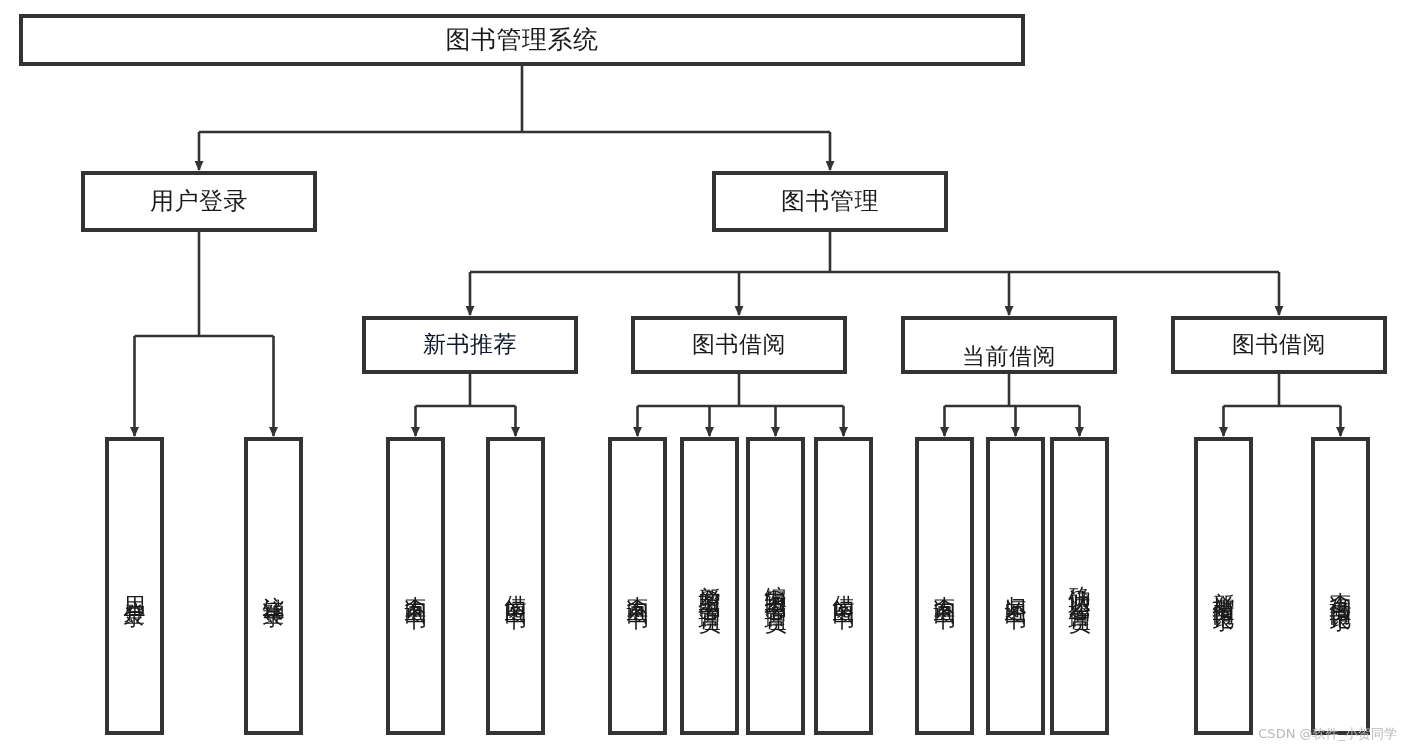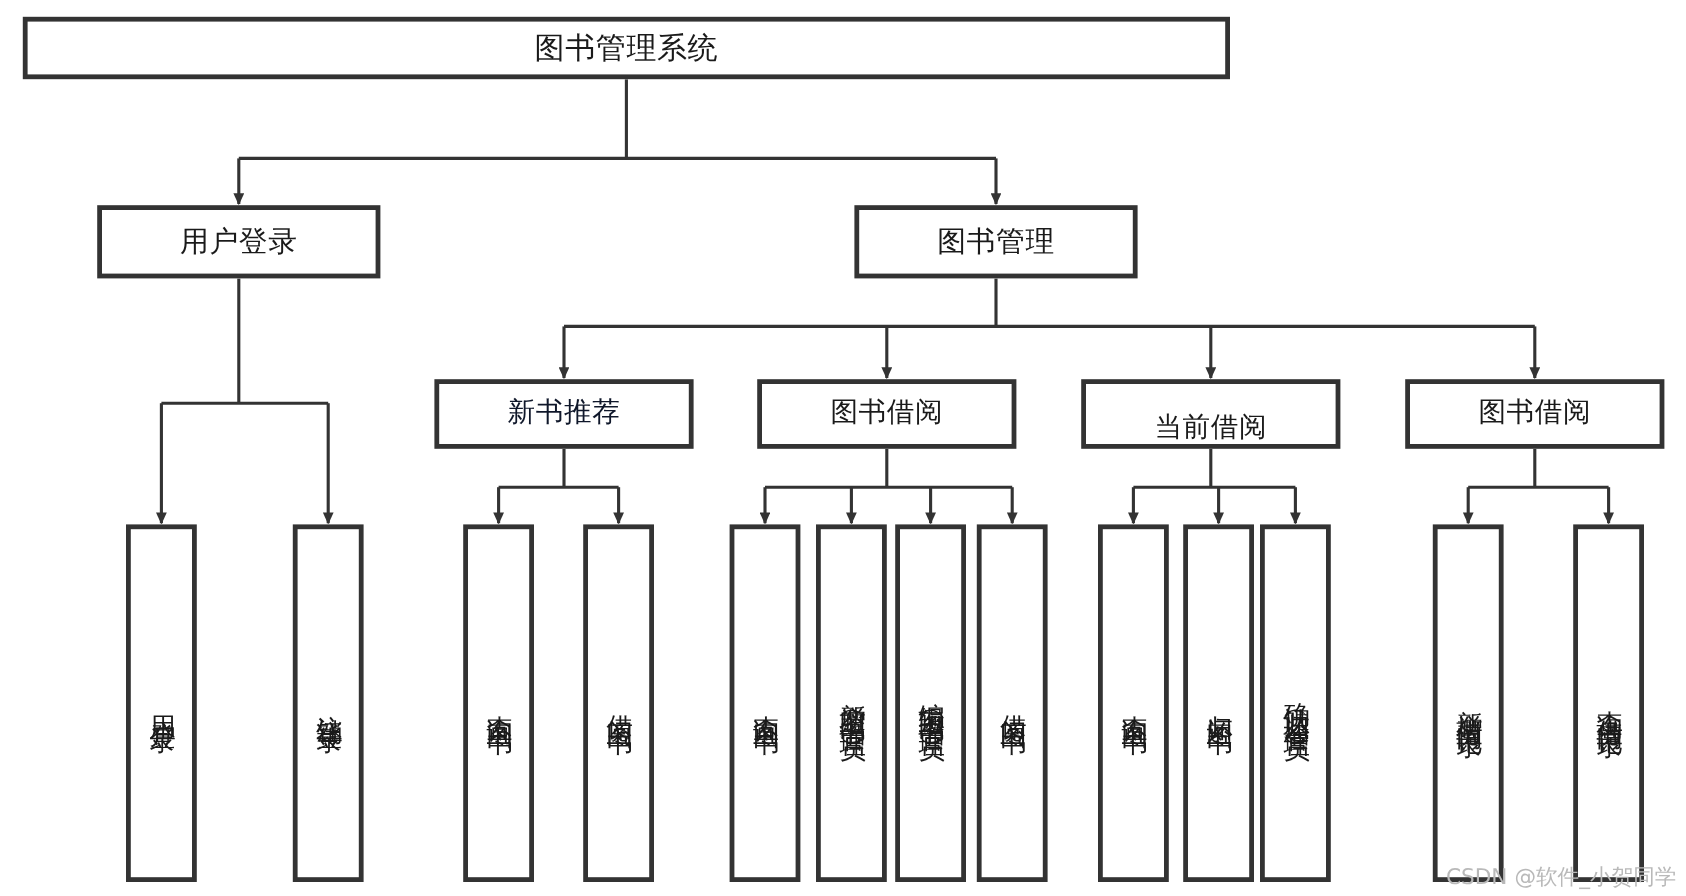--- a/index.html
+++ b/index.html
@@ -55,21 +55,21 @@
   }
   .level-3 {
     align-items: center;
     justify-content: center;
     padding: 6px 0;
   }
   #watermark {
     position: absolute;
     right: 8px;
     bottom: 4px;
-    font-size: 18px;
+    font-size: 13px;
     color: #b9b9b9;
     z-index: 5;
     white-space: nowrap;
     font-family: "DejaVu Sans", "Liberation Sans", sans-serif;
     margin-left: 38px;
   }
 </style>
 </head>
 <body>
 

